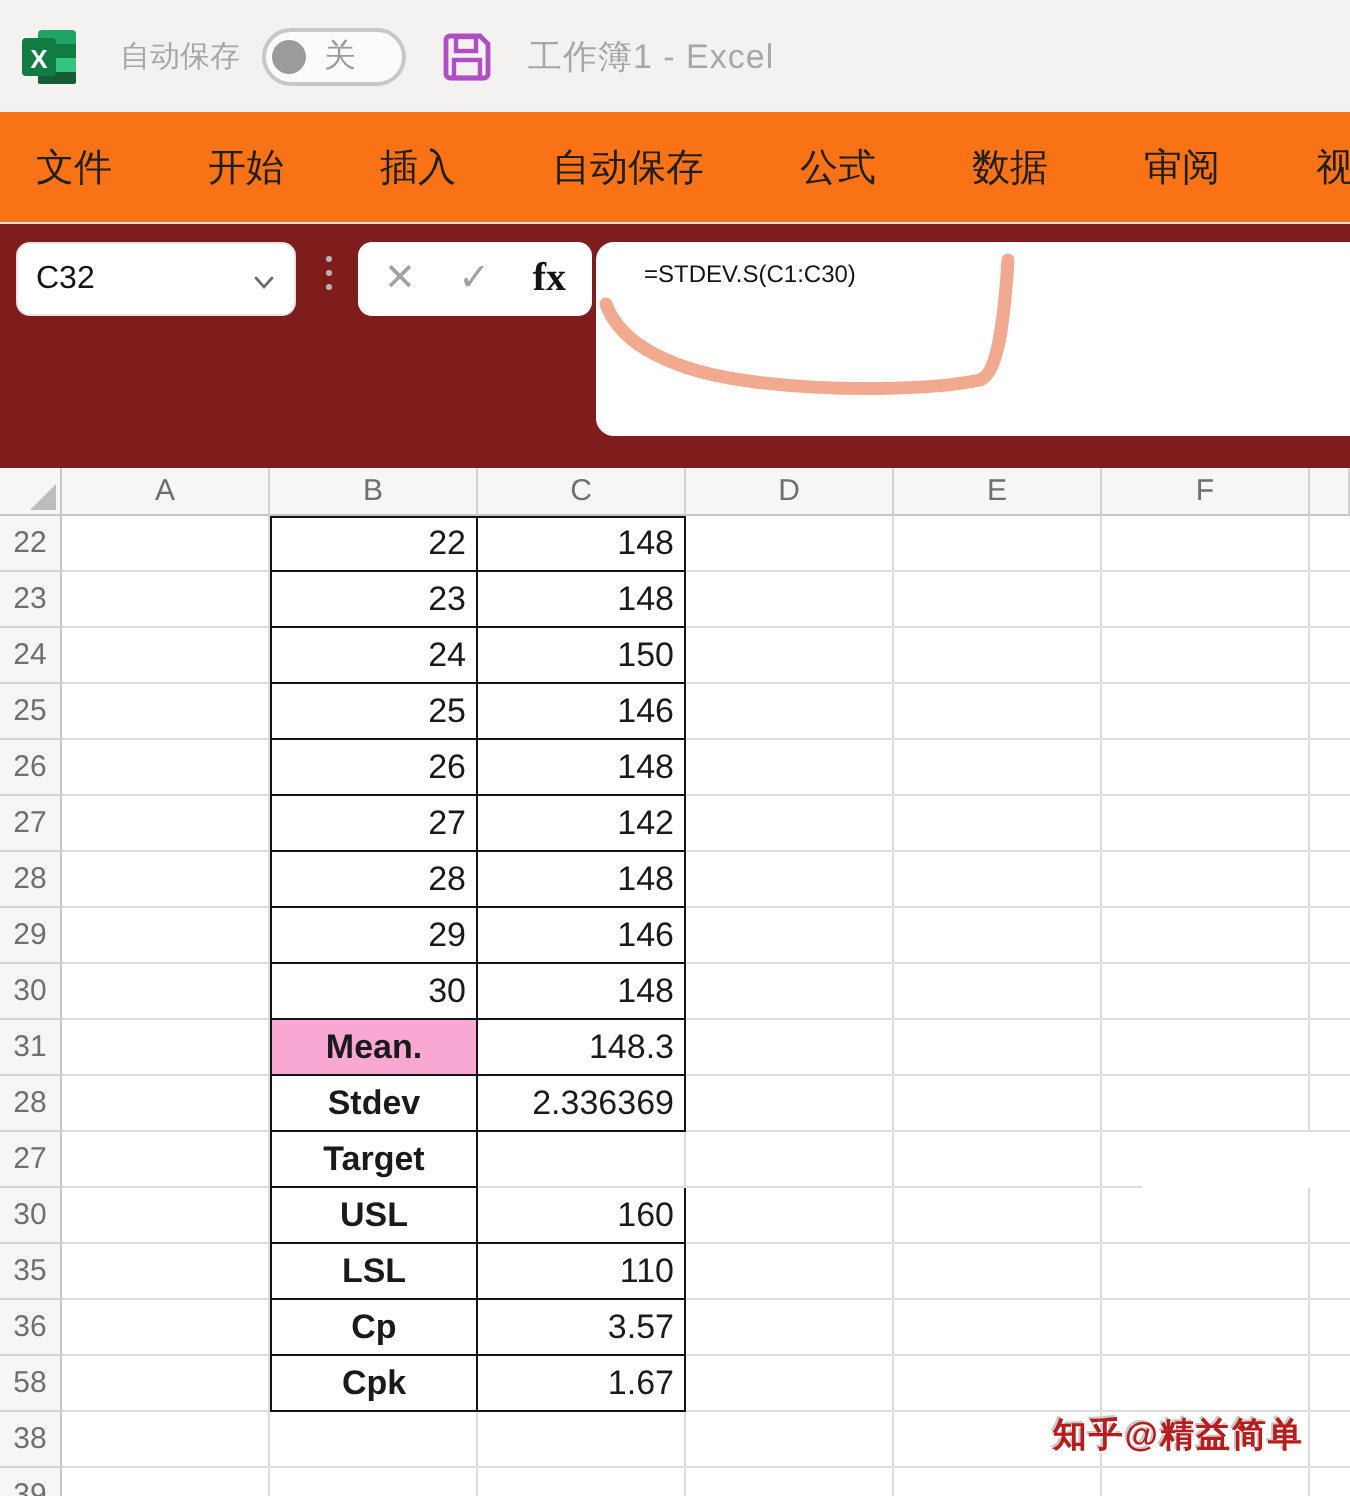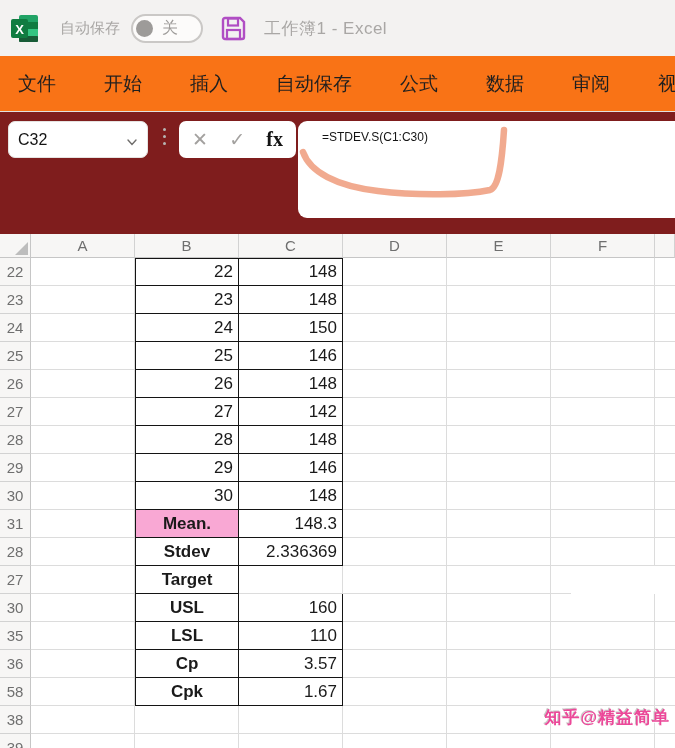--- a/index.html
+++ b/index.html
@@ -54,22 +54,22 @@
   .corner{position:relative;background:#f7f6f5;border-right:1px solid #c6c6c6;border-bottom:1px solid #c6c6c6;}
   .corner:after{content:"";position:absolute;right:2px;bottom:2px;width:0;height:0;
     border-left:13px solid transparent;border-bottom:13px solid #bdbdbd;}
   .num{justify-content:flex-end;padding-right:5px;}
   .lbl{justify-content:center;font-weight:bold;}
   .tb{border-bottom:1px solid #141414;border-right:1px solid #141414;}
   .tb-left{border-left:1px solid #141414;}
   .tb-top{border-top:1px solid #141414;}
   .fill-grey{background:#f9a8d4;}
   .bold{font-weight:normal;}
-  .watermark{position:absolute;right:5px;top:472px;font-size:17px;font-weight:bold;
-    color:#ec4899;letter-spacing:1px;white-space:nowrap;
+  .watermark{position:absolute;right:23px;top:472px;font-size:17px;font-weight:bold;
+    color:#b91c1c;letter-spacing:1px;white-space:nowrap;
     text-shadow:1px 1px 0 #ffffff,-1px -1px 0 #c9c8c7;}
 </style>
 </head>
 <body>
 
 <div class="titlebar">
   <span class="excel-logo">
     <svg viewBox="0 0 29 29" width="29" height="29">
       <rect x="9" y="1" width="19" height="27" rx="2" fill="#21a366"></rect>
       <rect x="9" y="8" width="19" height="7" fill="#107c41"></rect>

